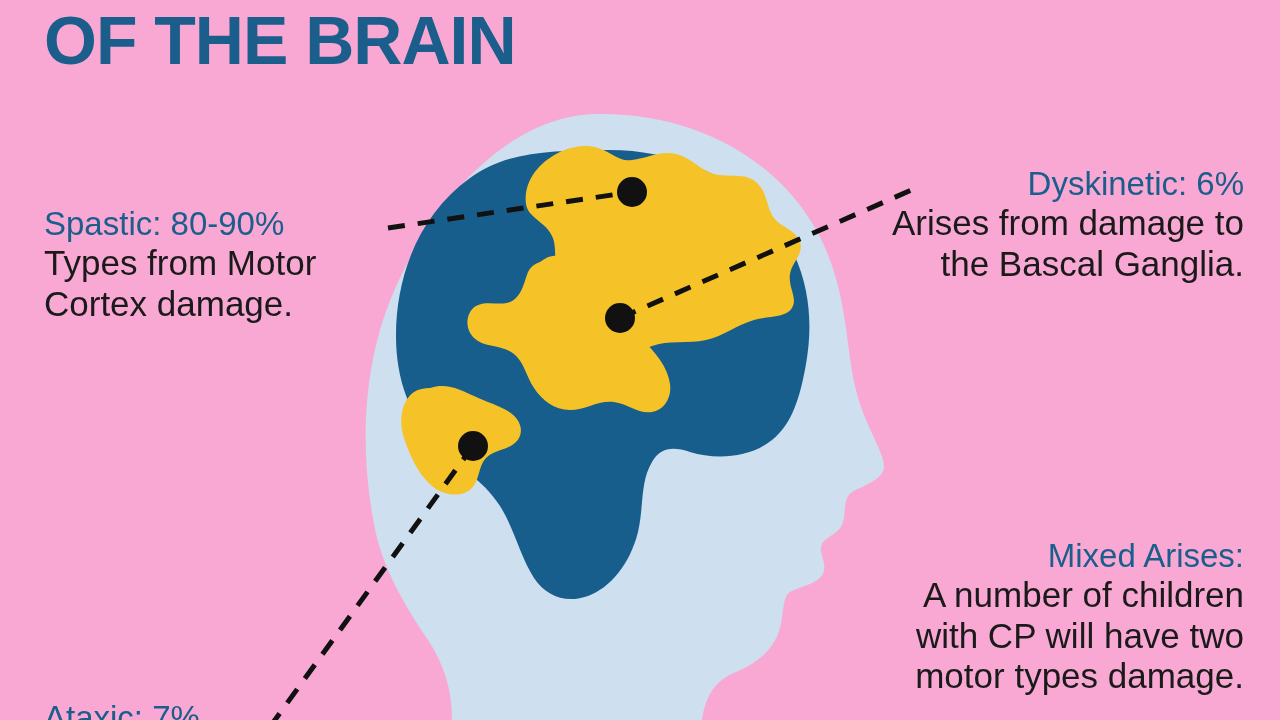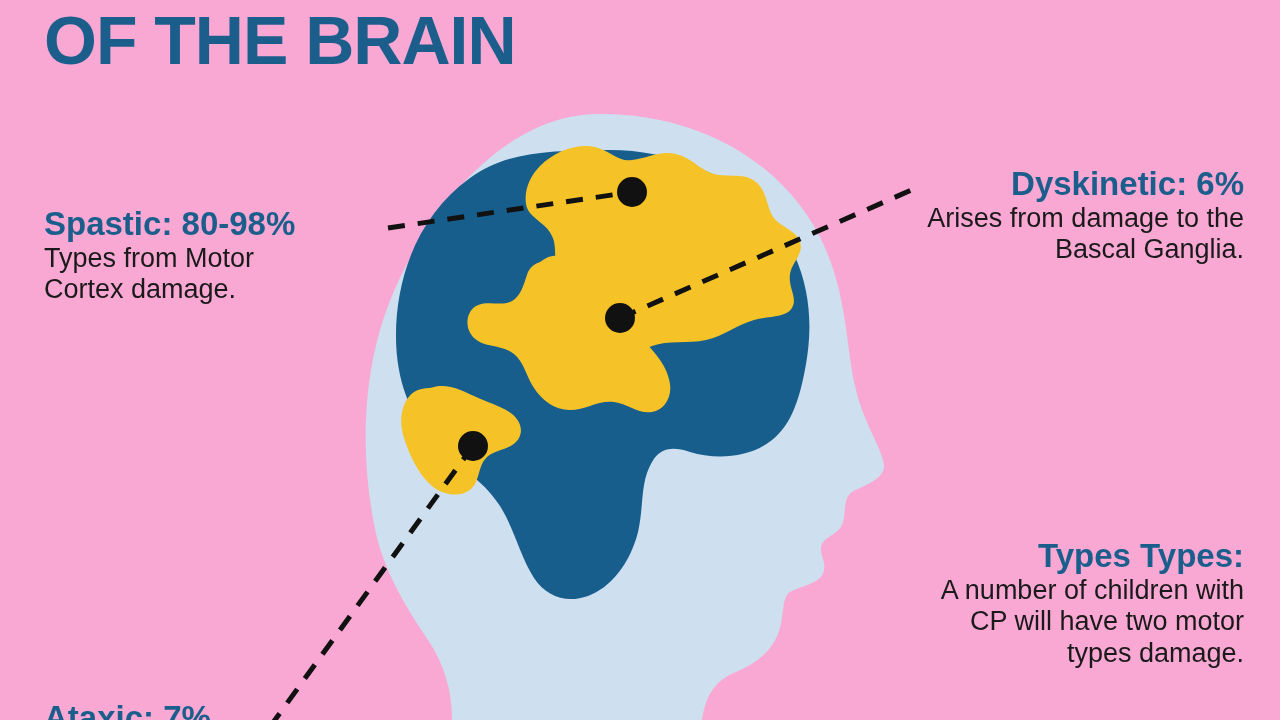--- a/index.html
+++ b/index.html
@@ -37,27 +37,27 @@
     width: 1280px;
     height: 720px;
   }
 
   
   .callout {
     position: absolute;
   }
   .callout .heading {
     font-size: 33px;
-    font-weight: bold;
+    font-weight: normal;
     color: #1B5E8C;
     line-height: 1.12;
     white-space: nowrap;
   }
   .callout .body {
-    font-size: 27px;
+    font-size: 35px;
     color: #1a1a1a;
     line-height: 1.16;
     font-weight: 400;
   }
 
   #callout-spastic {
     left: 44px;
     top: 206px;
     text-align: left;
   }
@@ -184,31 +184,31 @@
     <line x1="620" y1="318" x2="916" y2="188" stroke="#111111" stroke-width="5" stroke-dasharray="17 13" stroke-linecap="butt"></line>
 
     <line x1="473" y1="446" x2="272" y2="724" stroke="#111111" stroke-width="5" stroke-dasharray="17 13" stroke-linecap="butt"></line>
 
     <circle cx="632" cy="192" r="15" fill="#111111"></circle>
     <circle cx="620" cy="318" r="15" fill="#111111"></circle>
     <circle cx="473" cy="446" r="15" fill="#111111"></circle>
   </svg>
 
   <div class="callout" id="callout-spastic">
-    <div class="heading">Spastic: 80-98%</div>
+    <div class="heading">Spastic: 80-90%</div>
     <div class="body">Types from Motor Cortex damage.</div>
   </div>
 
   <div class="callout" id="callout-dyskinetic">
     <div class="heading">Dyskinetic: 6%</div>
     <div class="body">Arises from damage to the Bascal Ganglia.</div>
   </div>
 
   <div class="callout" id="callout-mixed">
-    <div class="heading">Types Types:</div>
+    <div class="heading">Mixed Arises:</div>
     <div class="body">A number of children with CP will have two motor types damage.</div>
   </div>
 
   <div class="callout" id="callout-ataxic">
     <div class="heading">Ataxic: 7%</div>
   </div>
 
 </div>
 
 </body></html>

